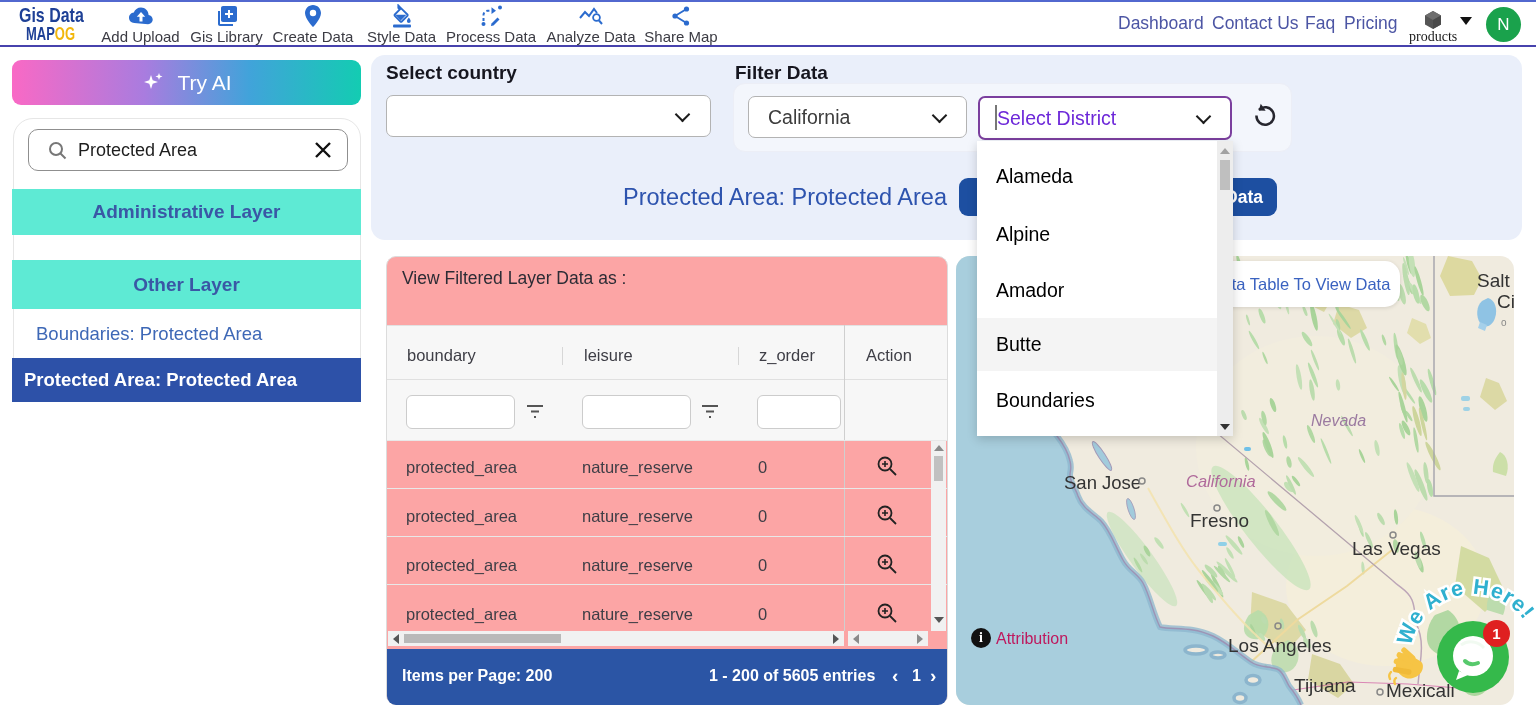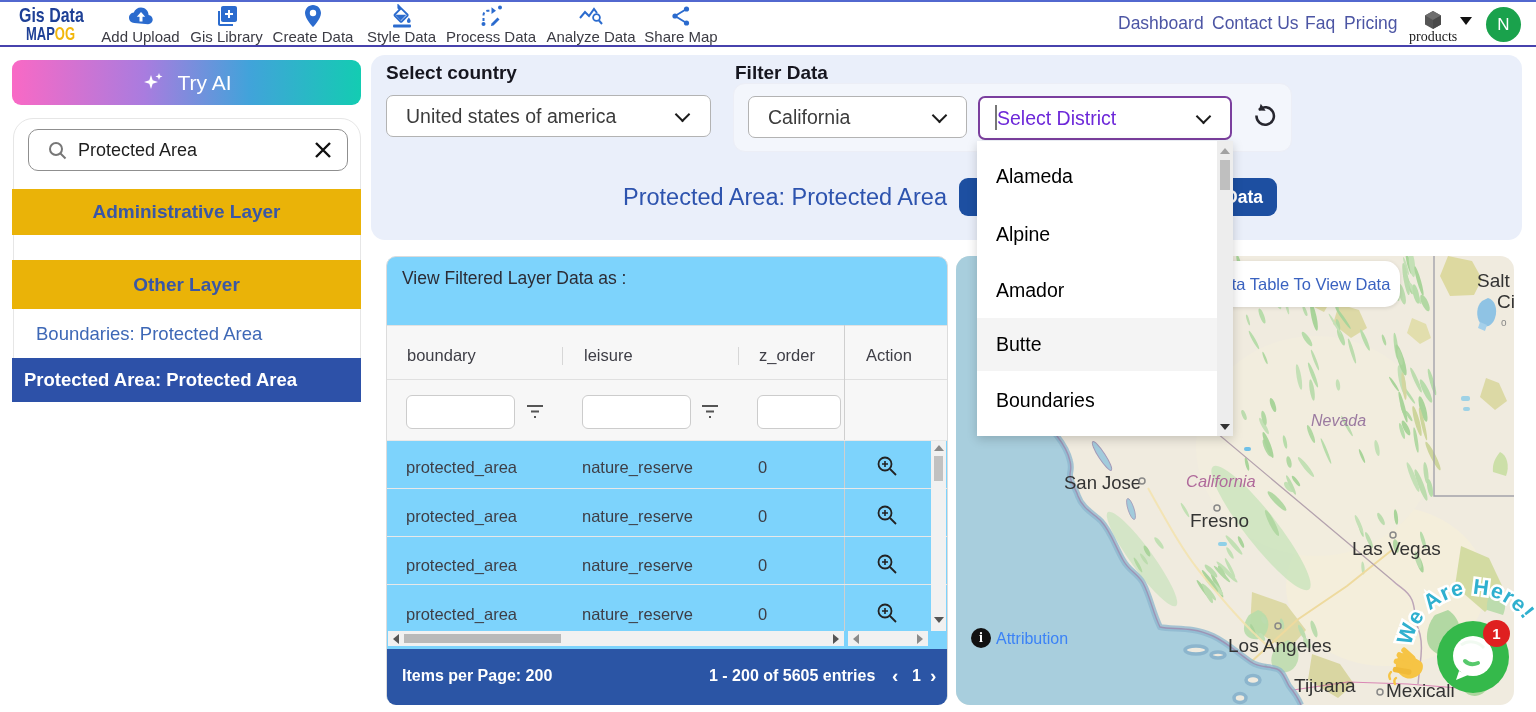--- a/index.html
+++ b/index.html
@@ -8,29 +8,29 @@
 .abs{position:absolute}
 
 #topbar{position:absolute;left:0;top:0;width:1536px;height:47px;background:#fff;border-top:2px solid #5268cf;border-bottom:2px solid #4742ad}
 .navitem{position:absolute;top:4px;text-align:center;color:#3b3b43;font-size:15px;white-space:nowrap}
 .navitem svg{display:block;margin:0 auto 0px}
 .rlink{position:absolute;top:13px;font-size:17.5px;color:#4c55a4}
 
 #tryai{position:absolute;left:12px;top:60px;width:349px;height:45px;border-radius:9px;background:linear-gradient(90deg,#f969c5 0%,#a97cdf 38%,#41a3da 68%,#13ccb2 100%);color:#fff;display:flex;align-items:center;justify-content:center;font-size:21px}
 #sidepanel{position:absolute;left:13px;top:118px;width:348px;height:284px;background:#fff;border:1px solid #e6e6e6;border-radius:20px 20px 0 0}
 #searchbox{position:absolute;left:14px;top:10px;width:320px;height:42px;border:1px solid #8f8f8f;border-radius:10px;background:#fff;display:flex;align-items:center}
-.sband{position:absolute;left:12px;width:349px;background:#eab308;color:#3a57a5;font-weight:bold;font-size:19px;text-align:center;display:flex;align-items:center;justify-content:center}
+.sband{position:absolute;left:12px;width:349px;background:#5eead4;color:#3a57a5;font-weight:bold;font-size:19px;text-align:center;display:flex;align-items:center;justify-content:center}
 
 #fpanel{position:absolute;left:371px;top:55px;width:1151px;height:185px;background:#eaeffa;border-radius:14px}
 #fsub{position:absolute;left:362px;top:28px;width:559px;height:69px;background:rgba(255,255,255,.45);border:1px solid #eceef6;border-radius:12px}
 .sel{position:absolute;background:#fff;border:1px solid #b3b3b3;border-radius:7px;display:flex;align-items:center;font-size:19.5px;color:#3c3c3c}
 .chev{width:11px;height:11px;border-right:2.5px solid #1c1c1c;border-bottom:2.5px solid #1c1c1c;transform:rotate(45deg);position:absolute;top:13px}
 .flabel{font-weight:bold;font-size:19px;color:#16161f;position:absolute}
 
-#tcard{position:absolute;left:386px;top:256px;width:562px;height:449px;background:#7dd3fc;border:1px solid #dcdcdc;border-radius:10px}
+#tcard{position:absolute;left:386px;top:256px;width:562px;height:449px;background:#fca5a5;border:1px solid #dcdcdc;border-radius:10px}
 .hsep{position:absolute;width:1px;background:#d7d7d7}
 .cellt{position:absolute;font-size:16.5px;color:#3e3e46}
 .finput{position:absolute;height:34px;background:#fff;border:1px solid #ccc;border-radius:6px}
 .rowline{position:absolute;left:0;height:1px;background:#e8e8e8}
 #tfoot{position:absolute;left:0;top:392px;width:560px;height:56px;background:#2b55a5;border-radius:0 0 9px 9px;color:#fff;font-weight:bold;font-size:16px}
 
 #map{position:absolute;left:956px;top:256px;width:558px;height:449px;border-radius:14px;overflow:hidden}
 
 #dlist{position:absolute;left:977px;top:141px;width:256px;height:295px;background:#fff;box-shadow:0 3px 10px rgba(0,0,0,.18);z-index:30}
 .ditem{position:absolute;left:19px;font-size:19.5px;color:#000000}
@@ -135,21 +135,20 @@
   </div>
 <div class="abs" style="left:12px;top:358px;width:349px;height:44px;background:#2d51a8;display:flex;align-items:center">
     <span style="margin-left:12px;font-size:18.5px;font-weight:bold;color:#fff">Protected Area: Protected Area</span>
   </div>
 
 <div id="fpanel">
   <div id="fsub"></div>
   <div class="flabel" style="left:15px;top:7px">Select country</div>
   <div class="flabel" style="left:364px;top:7px">Filter Data</div>
   <div class="sel" style="left:15px;top:40px;width:325px;height:42px">
-      <span style="margin-left:19px">United states of america</span>
       <i class="chev" style="left:290px"></i>
     </div>
   <div class="sel" style="left:377px;top:41px;width:219px;height:42px">
       <span style="margin-left:19px">California</span>
       <i class="chev" style="left:185px"></i>
     </div>
   <div class="sel" style="left:607px;top:41px;width:254px;height:44px;border:2px solid #7b3f9e;color:#6d28d9">
       <span class="abs" style="left:15px;top:7px;width:1.5px;height:25px;background:#777"></span>
       <span style="margin-left:17px">Select District</span>
       <i class="chev" style="left:218px;border-color:#1c1c1c"></i>
@@ -443,21 +442,21 @@
     <text x="430" y="441" font-size="19" fill="#333">Mexicali</text>
     <circle cx="424" cy="436" r="3" fill="none" stroke="#888" stroke-width="1.5"></circle>
     <text x="521" y="31" font-size="19" fill="#333">Salt</text>
     <text x="541" y="52" font-size="19" fill="#333">Ci</text>
     <text x="545" y="70" font-size="10" fill="#888">o</text>
   </g>
 </svg>
 </div>
 
 <div class="abs" style="left:971px;top:628px;width:20px;height:20px;border-radius:50%;background:#111;color:#fff;font-family:'Liberation Serif',serif;font-weight:bold;font-size:14px;display:flex;align-items:center;justify-content:center;z-index:5">i</div>
-<div class="abs" style="left:996px;top:630px;font-size:16px;color:#3b82f6;z-index:5">Attribution</div>
+<div class="abs" style="left:996px;top:630px;font-size:16px;color:#be185d;z-index:5">Attribution</div>
 
 <div class="abs" style="left:1126px;top:261px;width:274px;height:46px;background:#fff;border-radius:15px;box-shadow:0 1px 4px rgba(0,0,0,.12);display:flex;align-items:center;justify-content:center;padding-left:8px;font-size:16.5px;color:#3a62c0;z-index:6">Click On Data Table To View Data</div>
 
 <div id="dlist">
   <div class="ditem" style="top:24px">Alameda</div>
   <div class="ditem" style="top:82px">Alpine</div>
   <div class="abs" style="left:0;top:177px;width:240px;height:53px;background:#f4f4f4"></div>
   <div class="ditem" style="top:138px">Amador</div>
   <div class="ditem" style="top:192px">Butte</div>
   <div class="ditem" style="top:248px">Boundaries</div>

